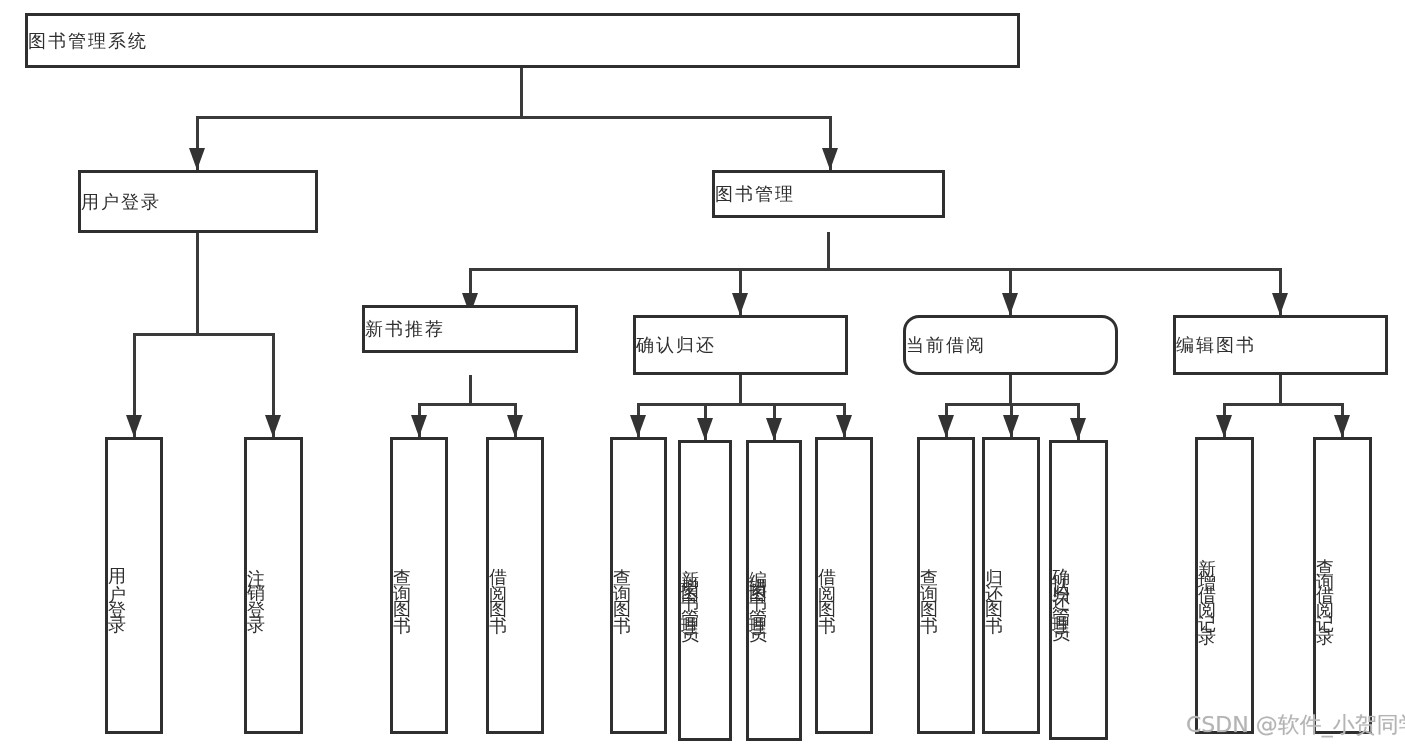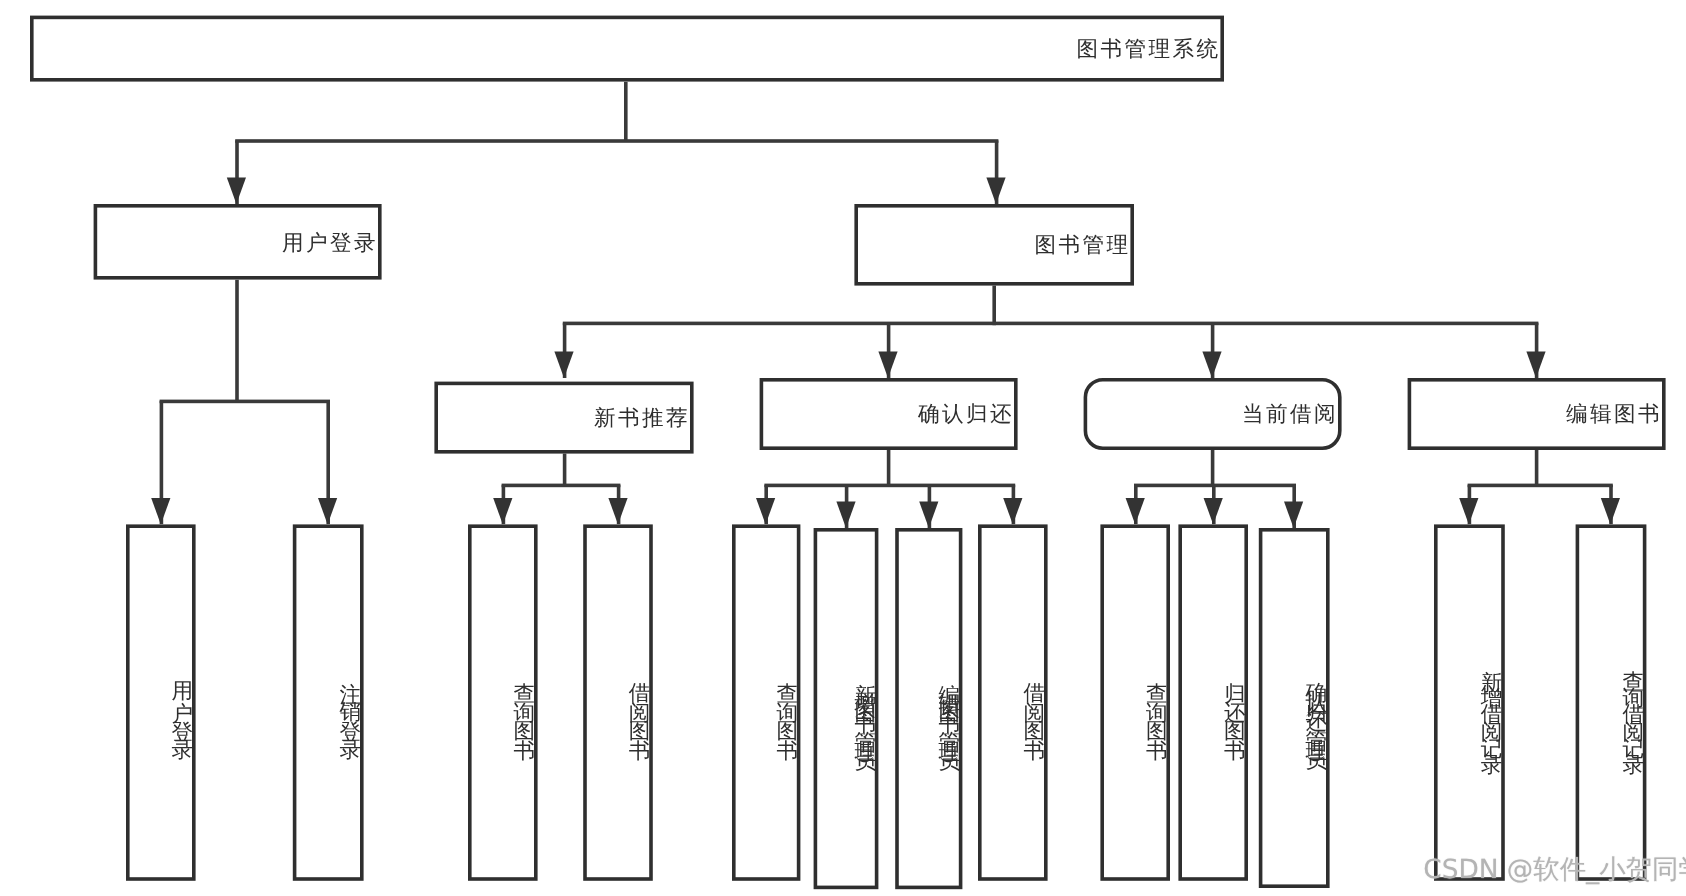--- a/index.html
+++ b/index.html
@@ -3,21 +3,21 @@
 <meta charset="utf-8">
 <style>
   html,body{margin:0;padding:0;background:#ffffff;}
   .stage{
     position:relative;width:1405px;height:747px;background:#ffffff;
     font-family:"DejaVu Sans","Liberation Sans",sans-serif;
     color:#2e2e2e;overflow:hidden;
   }
   .node{
     position:absolute;box-sizing:border-box;background:#ffffff;
-    border:3px solid #2f2f2f;display:flex;align-items:center;justify-content:flex-end;
+    border:3px solid #2f2f2f;display:flex;align-items:center;justify-content:flex-start;
     z-index:2;
   }
   .node .lbl{font-size:18px;letter-spacing:2px;white-space:nowrap;}
   .leaf .lbl{
     writing-mode:vertical-rl;text-orientation:mixed;
     letter-spacing:16px;white-space:nowrap;line-height:1;
   }
   .leaf .sp6{letter-spacing:14px;}
   .leaf .sp9{letter-spacing:8px;}
   .hline,.vline{position:absolute;background:#3a3a3a;z-index:1;}
@@ -37,25 +37,25 @@
 
 <div class="stage">
 
   <div class="node" style="left:25px;top:13px;width:995px;height:55px;">
     <span class="lbl">图书管理系统</span>
   </div>
 
   <div class="node" style="left:78px;top:170px;width:240px;height:63px;">
     <span class="lbl">用户登录</span>
   </div>
-  <div class="node" style="left:712px;top:170px;width:233px;height:68px;">
+  <div class="node" style="left:712px;top:170px;width:233px;height:48px;">
     <span class="lbl">图书管理</span>
   </div>
 
-  <div class="node" style="left:362px;top:318px;width:216px;height:60px;">
+  <div class="node" style="left:362px;top:305px;width:216px;height:48px;">
     <span class="lbl">新书推荐</span>
   </div>
   <div class="node" style="left:633px;top:315px;width:215px;height:60px;">
     <span class="lbl">确认归还</span>
   </div>
   <div class="node" style="left:903px;top:315px;width:215px;height:60px;border-radius:16px;">
     <span class="lbl">当前借阅</span>
   </div>
   <div class="node" style="left:1173px;top:315px;width:215px;height:60px;">
     <span class="lbl">编辑图书</span>

